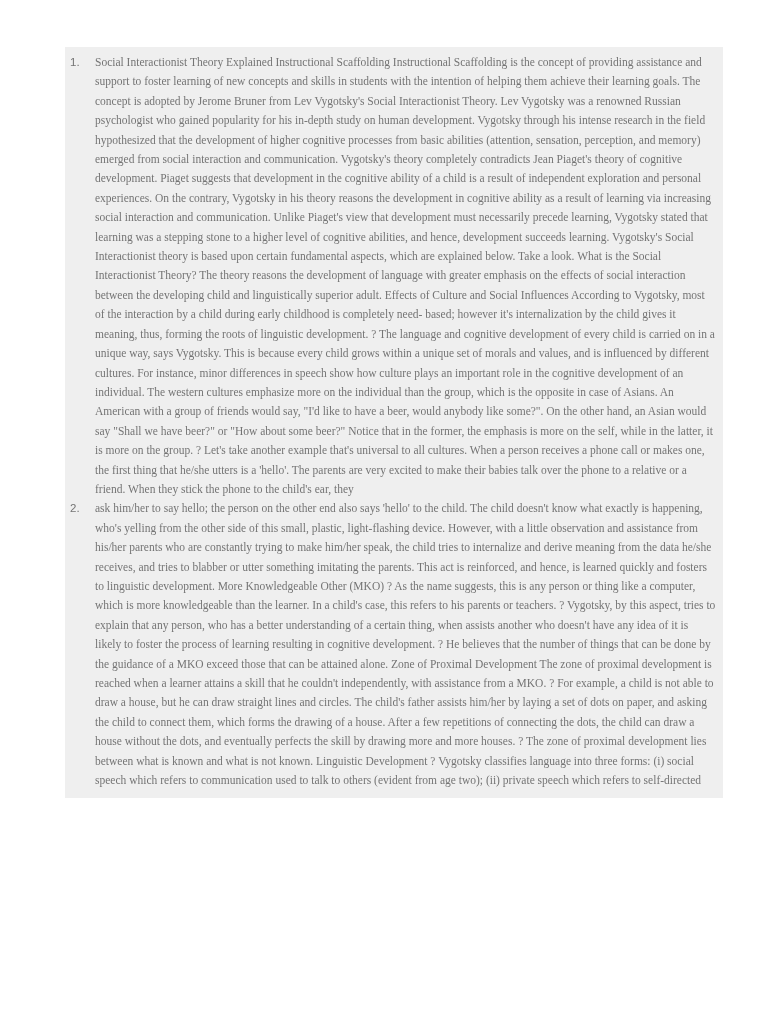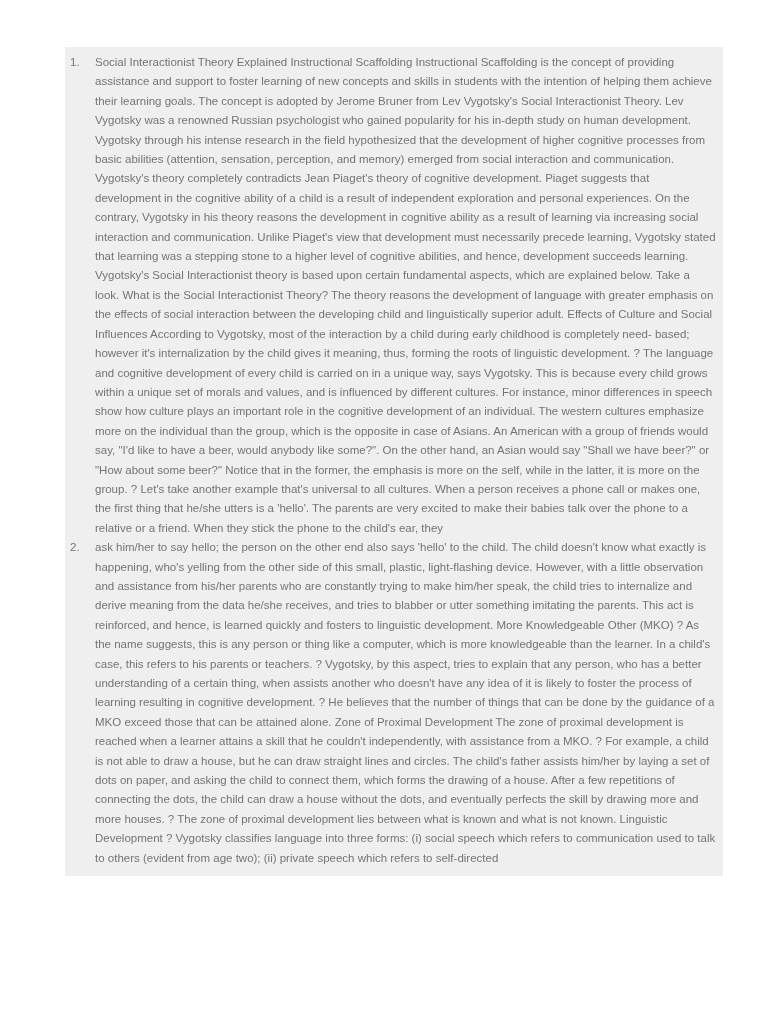--- a/index.html
+++ b/index.html
@@ -32,20 +32,21 @@
     display: flex;
     align-items: flex-start;
   }
   .item .num {
     flex: 0 0 25px;
     width: 25px;
   }
   .item .text {
     flex: 1 1 auto;
     word-wrap: break-word;
+    font-family: Liberation Serif, serif;
   }
 </style>
 </head>
 <body>
 
 <div class="page">
   <div class="content">
     <div class="item">
       <div class="num">1.</div>
       <div class="text">Social Interactionist Theory Explained Instructional Scaffolding Instructional Scaffolding is the concept of providing assistance and support to foster learning of new concepts and skills in students with the intention of helping them achieve their learning goals. The concept is adopted by Jerome Bruner from Lev Vygotsky's Social Interactionist Theory. Lev Vygotsky was a renowned Russian psychologist who gained popularity for his in-depth study on human development. Vygotsky through his intense research in the field hypothesized that the development of higher cognitive processes from basic abilities (attention, sensation, perception, and memory) emerged from social interaction and communication. Vygotsky's theory completely contradicts Jean Piaget's theory of cognitive development. Piaget suggests that development in the cognitive ability of a child is a result of independent exploration and personal experiences. On the contrary, Vygotsky in his theory reasons the development in cognitive ability as a result of learning via increasing social interaction and communication. Unlike Piaget's view that development must necessarily precede learning, Vygotsky stated that learning was a stepping stone to a higher level of cognitive abilities, and hence, development succeeds learning. Vygotsky's Social Interactionist theory is based upon certain fundamental aspects, which are explained below. Take a look. What is the Social Interactionist Theory? The theory reasons the development of language with greater emphasis on the effects of social interaction between the developing child and linguistically superior adult. Effects of Culture and Social Influences According to Vygotsky, most of the interaction by a child during early childhood is completely need- based; however it's internalization by the child gives it meaning, thus, forming the roots of linguistic development. ? The language and cognitive development of every child is carried on in a unique way, says Vygotsky. This is because every child grows within a unique set of morals and values, and is influenced by different cultures. For instance, minor differences in speech show how culture plays an important role in the cognitive development of an individual. The western cultures emphasize more on the individual than the group, which is the opposite in case of Asians. An American with a group of friends would say, "I'd like to have a beer, would anybody like some?". On the other hand, an Asian would say "Shall we have beer?" or "How about some beer?" Notice that in the former, the emphasis is more on the self, while in the latter, it is more on the group. ? Let's take another example that's universal to all cultures. When a person receives a phone call or makes one, the first thing that he/she utters is a 'hello'. The parents are very excited to make their babies talk over the phone to a relative or a friend. When they stick the phone to the child's ear, they</div>

